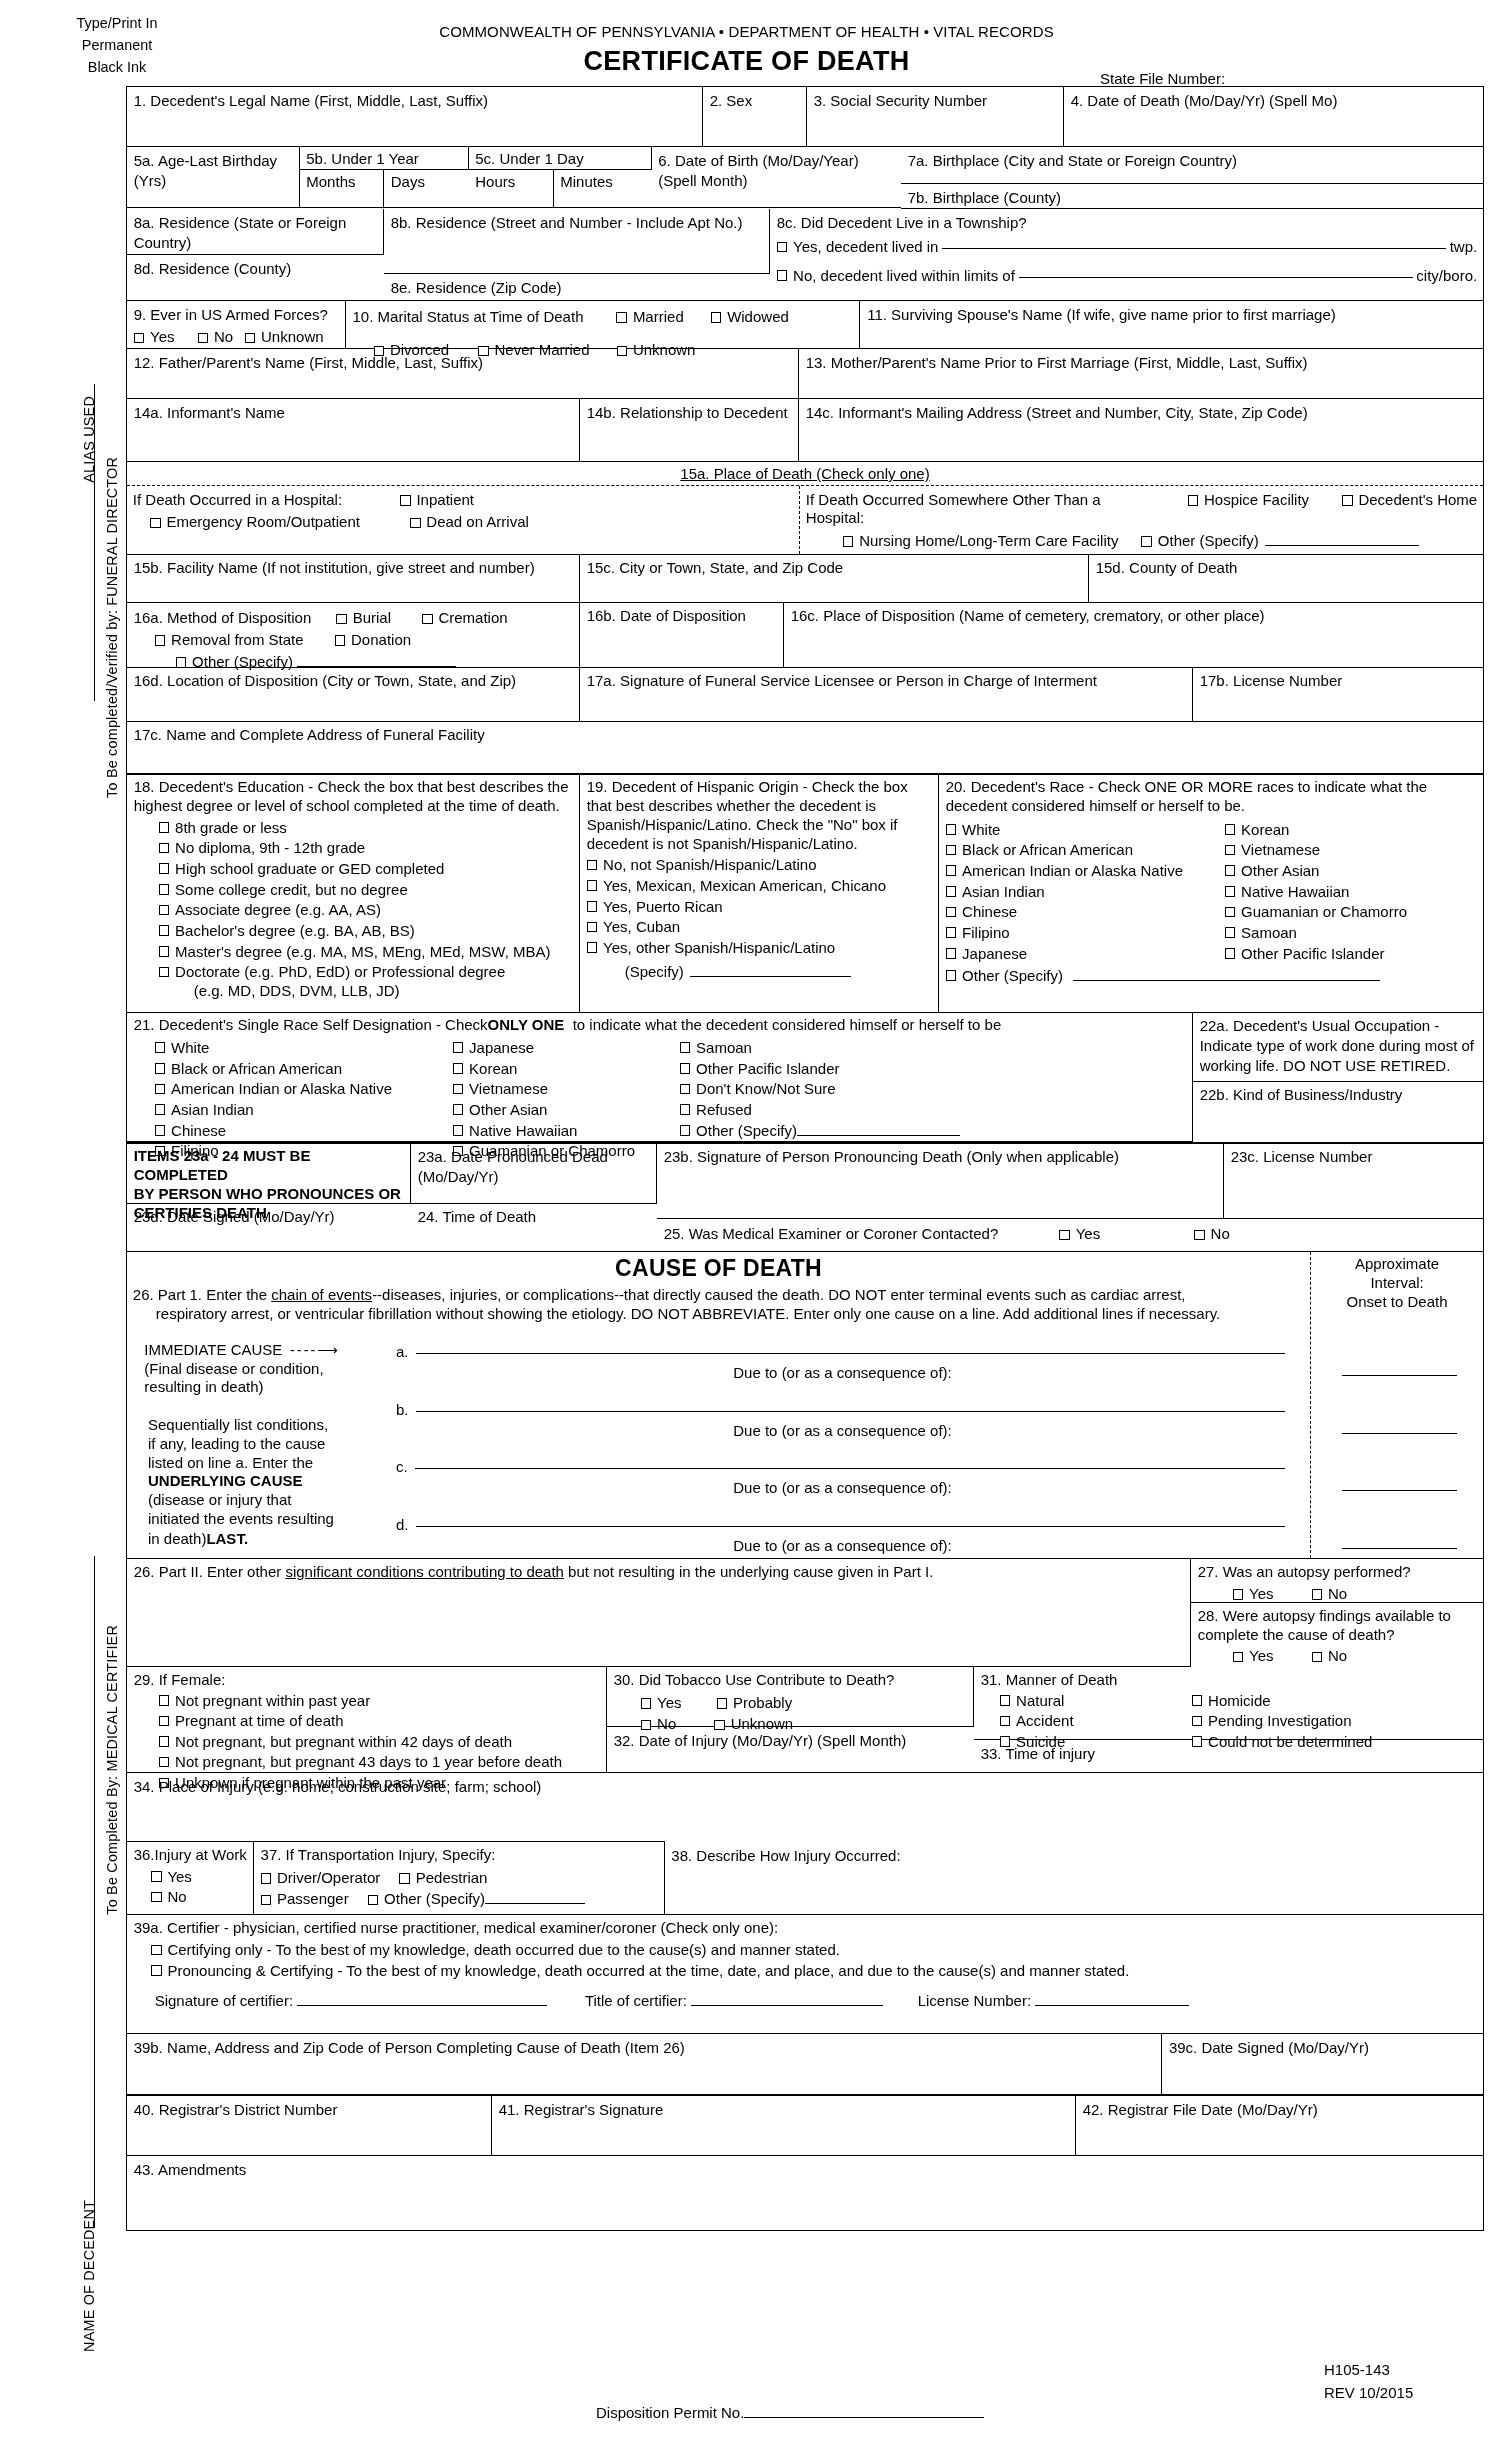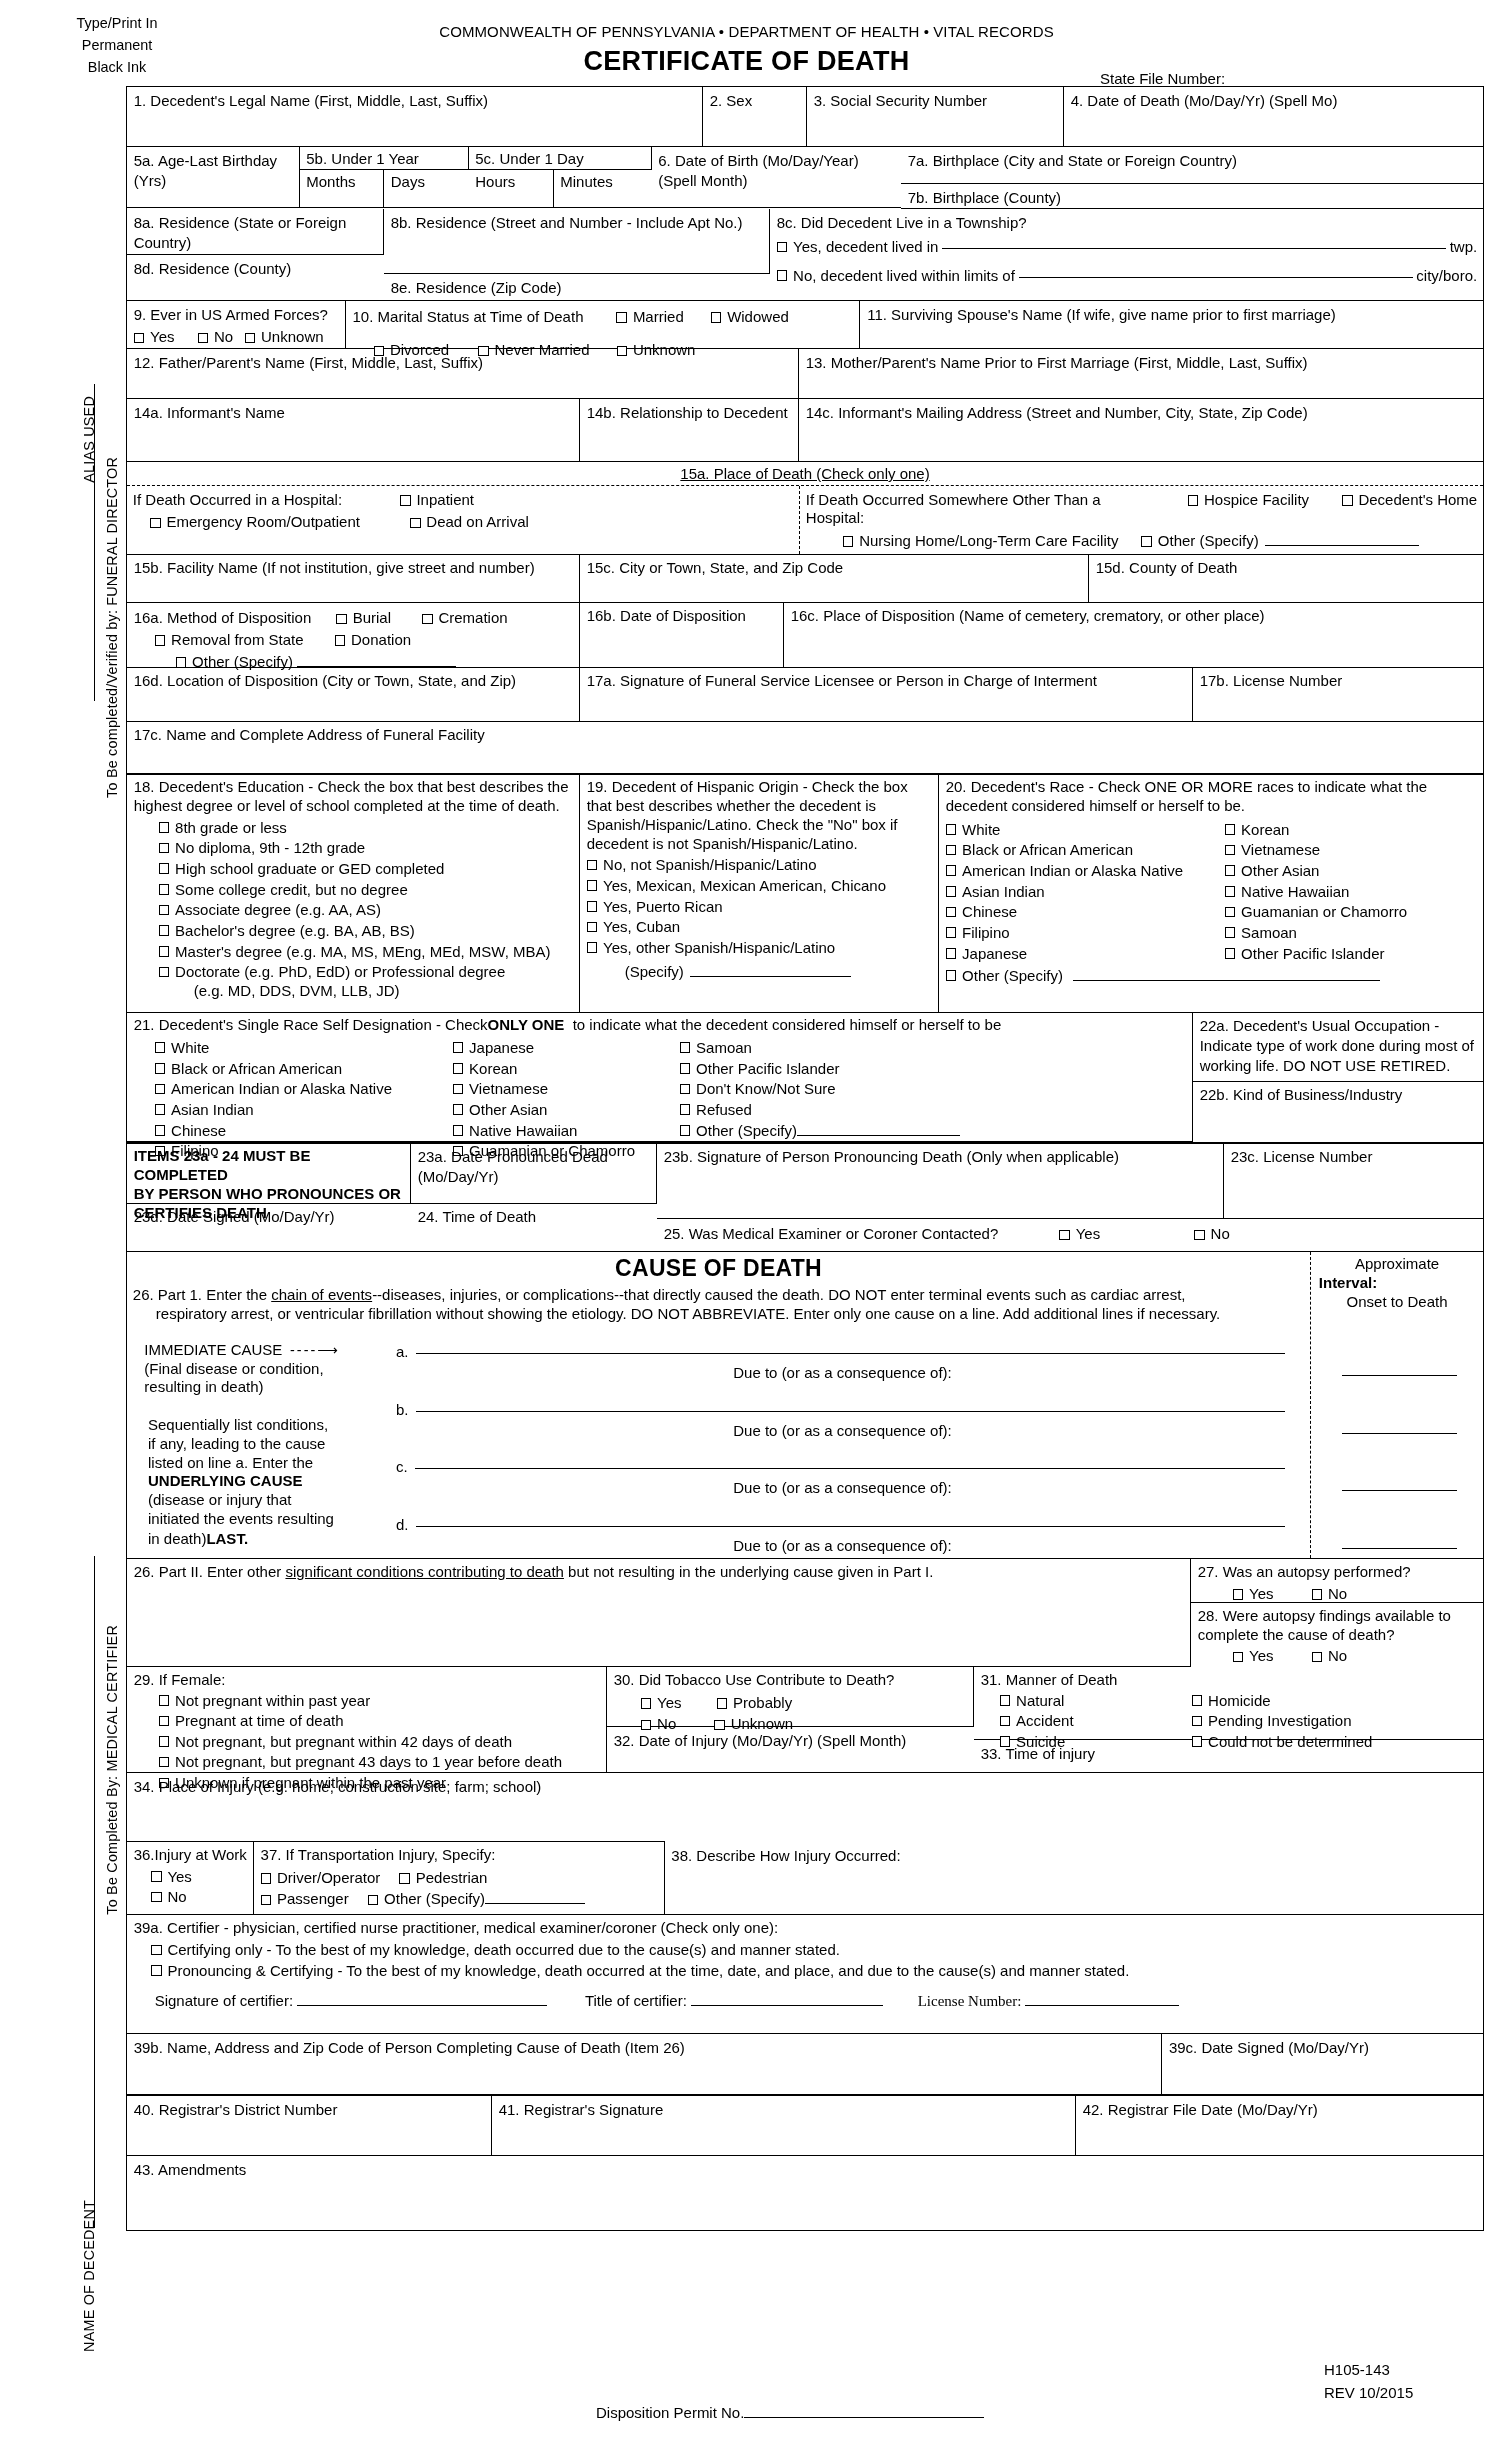--- a/index.html
+++ b/index.html
@@ -678,21 +678,21 @@
                 <span class="lbl">d.</span>
                 <span class="fill" style="margin-left:7.7px;"></span>
               </div>
             <div class="lbl" style="text-align:center;margin-top:1.9px;">Due to (or as a consequence of):</div>
           </div>
         </div>
       </div>
 
       <div style="width:173px;border-left:1.9px dashed #000;box-sizing:border-box;padding:3.8px 7.7px;position:relative;">
         <div class="lbl" style="text-align:center;">Approximate</div>
-        <div class="lbl" style="text-align:left;font-weight:bold;">Interval:</div>
+        <div class="lbl" style="text-align:center;">Interval:</div>
         <div class="lbl" style="text-align:center;">Onset to Death</div>
         <div class="wline" style="width:115px;position:absolute;left:31px;top:123px;"></div>
         <div class="wline" style="width:115px;position:absolute;left:31px;top:181px;"></div>
         <div class="wline" style="width:115px;position:absolute;left:31px;top:238px;"></div>
         <div class="wline" style="width:115px;position:absolute;left:31px;top:296px;"></div>
       </div>
     </div>
 
     <div class="row" style="border-top:1.4px solid #000;">
       <div class="cell" style="width:1064px;height:108px;">
@@ -845,21 +845,21 @@
         <div class="optline">
             <span class="cb"></span>
             <span class="lbl">Pronouncing &amp; Certifying - To the best of my knowledge, death occurred at the time, date, and place, and due to the cause(s) and manner stated.</span>
           </div>
       </div>
       <div class="optline" style="margin-top:11.5px;margin-left:21px;">
         <span class="lbl">Signature of certifier:</span>
         <span class="wline" style="width:250px;margin-left:3.8px;"></span>
         <span class="lbl" style="margin-left:38px;">Title of certifier:</span>
         <span class="wline" style="width:192px;margin-left:3.8px;"></span>
-        <span class="lbl" style="margin-left:35px;font-family:Liberation Serif, serif;">License Number:</span>
+        <span class="lbl" style="margin-left:35px;">License Number:</span>
         <span class="wline" style="width:154px;margin-left:3.8px;"></span>
       </div>
     </div>
 
     <div class="row" style="border-bottom:2.9px solid #000;">
       <div class="cell" style="width:1036px;height:60px;border-bottom:none;">
         <span class="lbl">39b. Name, Address and Zip Code of Person Completing Cause of Death (Item 26)</span>
       </div>
       <div class="cell" style="width:321px;height:60px;border-right:none;border-bottom:none;">
         <span class="lbl">39c. Date Signed (Mo/Day/Yr)</span>

